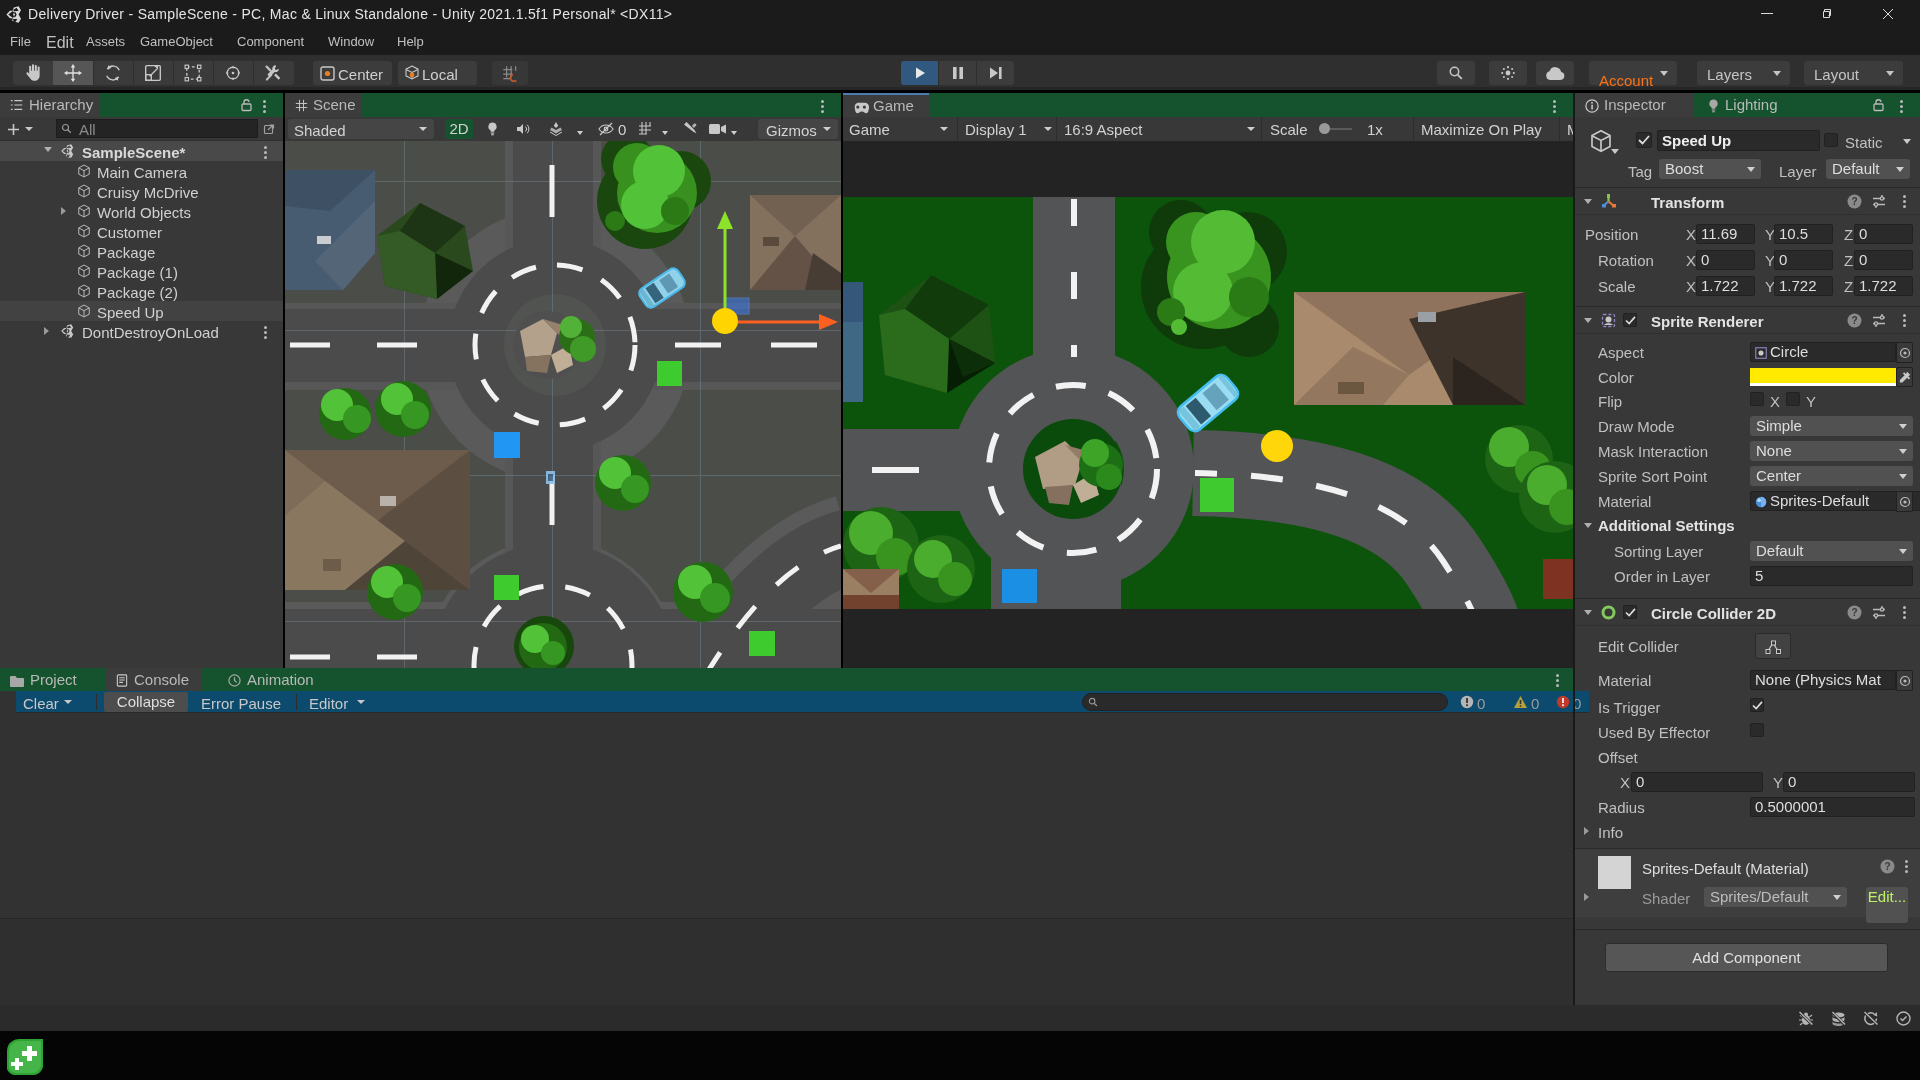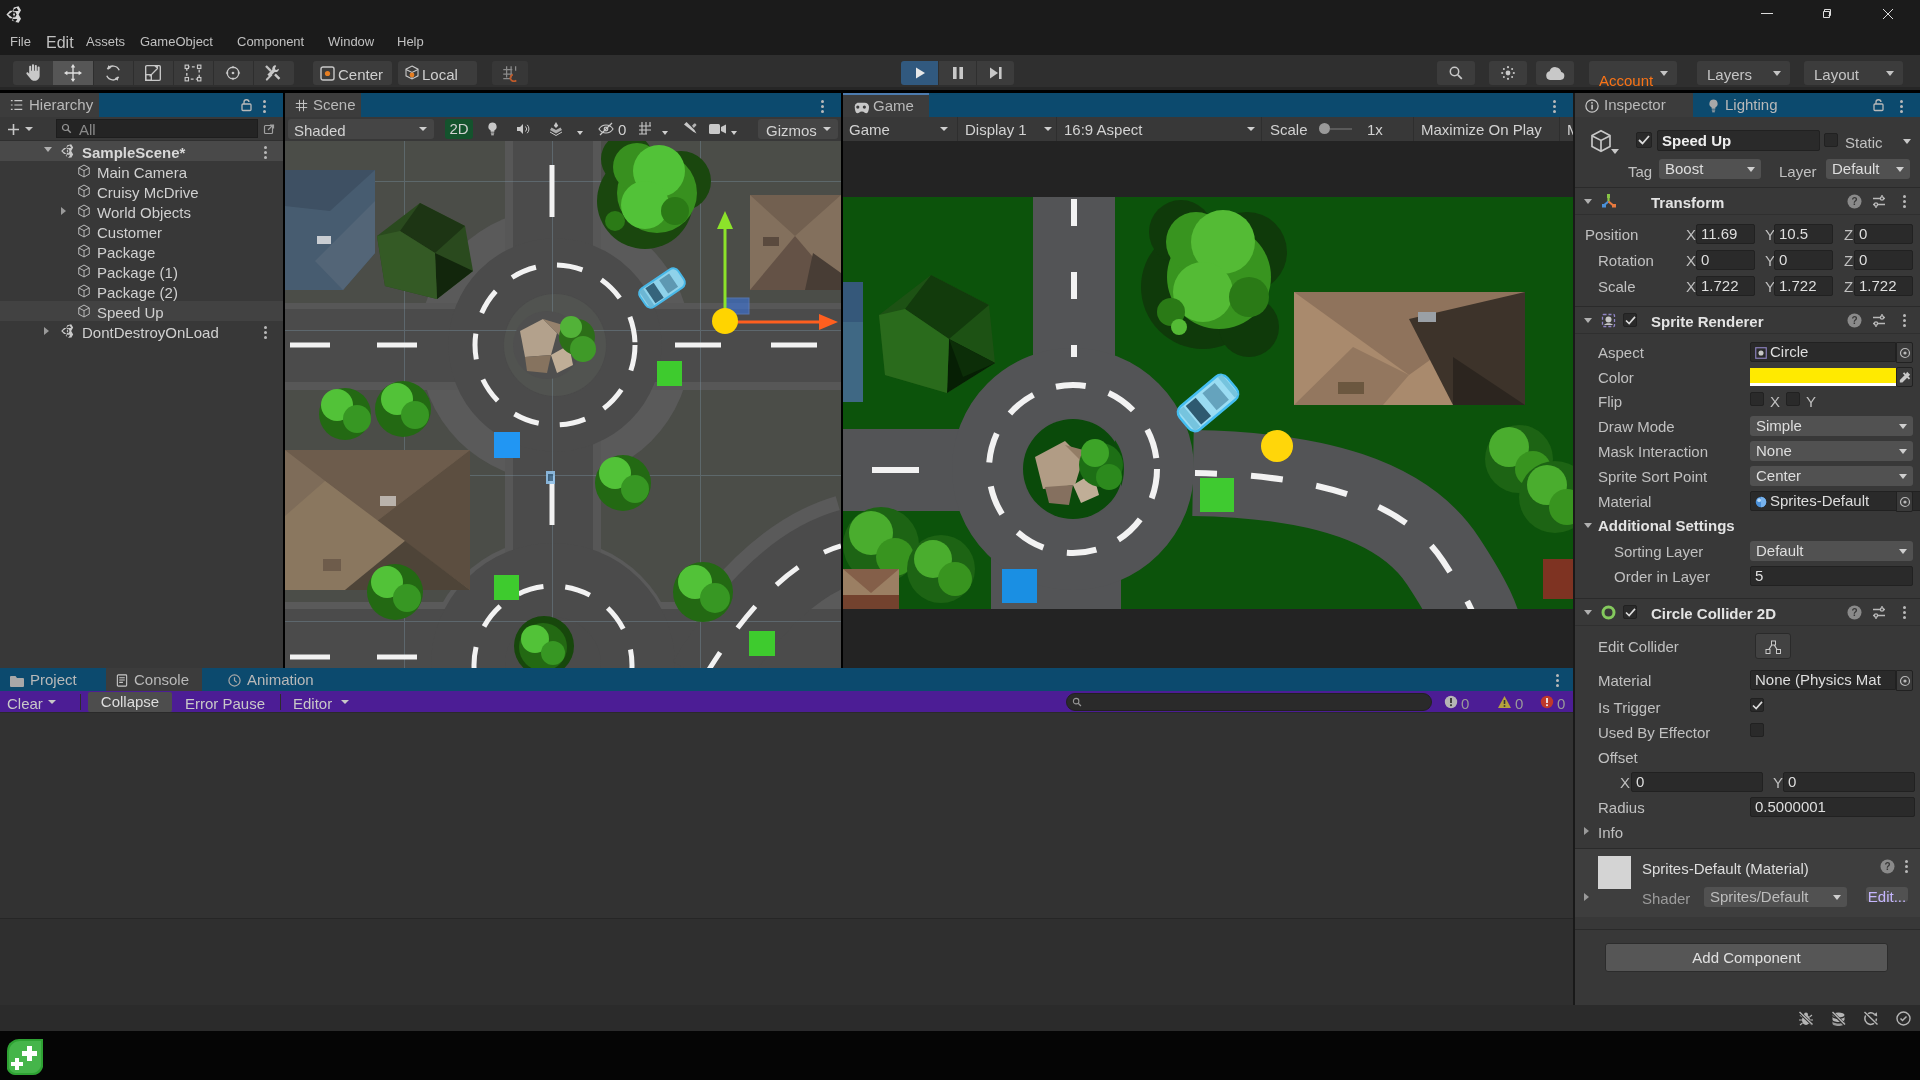--- a/index.html
+++ b/index.html
@@ -1,34 +1,35 @@
 <!DOCTYPE html>
 <html><head><meta charset="utf-8"><style>
 *{box-sizing:border-box;margin:0;padding:0}
 html,body{width:1920px;height:1080px;overflow:hidden;background:#000}
 body{font-family:"Liberation Sans",sans-serif;font-size:15px;color:#c7c7c7;position:relative}
 .abs{position:absolute}
-.tabstrip{background:#0c4a6e}
+.tabstrip{background:#14532d}
 .tab{position:absolute;top:0;height:24px;line-height:24px;padding:0 10px;color:#b9b9b9;white-space:nowrap;overflow:hidden}
 .tab.active{background:#3c3c3c}
 .btn{background:#3c3c3c;border-radius:3px}
 .ddl{background:#515151;border-radius:3px;color:#dedede;position:absolute;height:20px;line-height:20px;padding:0 6px}
 .ddl:after{content:"";position:absolute;right:6px;top:8px;border-left:4px solid transparent;border-right:4px solid transparent;border-top:5px solid #cfcfcf}
 .fld{background:#2a2a2a;border:1px solid #212121;border-radius:2px;color:#dedede;position:absolute;height:20px;line-height:18px;padding:0 4px}
 .cb{position:absolute;width:14px;height:14px;background:#2a2a2a;border:1px solid #212121;border-radius:2px}
 .lbl{position:absolute;color:#c0c0c0}
 .kebab{position:absolute;width:3px;color:#b9b9b9}
 .kebab i,.kebab:before,.kebab:after{content:"";display:block;width:3px;height:3px;border-radius:50%;background:#b9b9b9;margin:2px 0}
 </style></head>
 <body>
 
 <div class="abs" id="titlebar" style="left:0;top:0;width:1920px;height:28px;background:#1b1b1b">
   <svg class="abs" style="left:5px;top:6px" width="17" height="17" viewBox="0 0 32 32">
       <path fill="#d8d8d8" d="M25.6 16l4.5-7.8-4.5-7.8-9 2.4L14.3 9h-5L2.7 16l6.6 7h5l2.3 6.2 9 2.4 4.5-7.8L25.6 16zM15.1 7.4l6.9-4 3.5 6h-8zM22 16l-3.4 5.9L15.1 16l3.5-5.9zm-7-6.6l4 6.6-4 6.6L6.2 16zm.1 15.2h8l-3.5 6-6.9-4z"></path>
     </svg>
+  <span class="abs" style="left:28px;top:6px;font-size:14px;letter-spacing:0.3px;color:#e4e4e4">Delivery Driver - SampleScene - PC, Mac &amp; Linux Standalone - Unity 2021.1.5f1 Personal* &lt;DX11&gt;</span>
   <span class="abs" style="left:1761px;top:13px;width:12px;height:1px;background:#dcdcdc"></span>
   <svg class="abs" style="left:1821px;top:8px" width="12" height="12" viewBox="0 0 12 12">
       <path fill="none" stroke="#dcdcdc" d="M2.5 3.5h6v6h-6zM3.5 3.5v-2h6v6h-2"></path>
     </svg>
   <svg class="abs" style="left:1882px;top:8px" width="12" height="12" viewBox="0 0 12 12">
       <path stroke="#dcdcdc" d="M1 1l10 10M11 1L1 11"></path>
     </svg>
   <svg class="abs" style="left:1248px;top:32px" width="14" height="20" viewBox="0 0 14 20">
       <path fill="#f5f5f5" stroke="#333" d="M1 1l10.5 10.5-4.6.4 2.6 5.4-2.6 1.2-2.5-5.6L1 16.3z"></path>
     </svg>
@@ -899,21 +900,21 @@
     <svg class="abs" style="left:305px;top:10px" width="15" height="15" viewBox="0 0 15 15">
         <circle cx="7.5" cy="7.5" r="7" fill="#8a8a8a"></circle>
         <text x="7.5" y="11" font-size="10" text-anchor="middle" fill="#383838" font-family="Liberation Sans" font-weight="bold">?</text>
       </svg>
     <div class="kebab" style="left:330px;top:9px">
         <i></i>
       </div>
     <span class="abs" style="left:9px;top:44px;border-top:4.5px solid transparent;border-bottom:4.5px solid transparent;border-left:5.5px solid #9a9a9a"></span>
     <span class="abs" style="left:67px;top:41px;color:#9c9c9c">Shader</span>
     <div class="ddl" style="left:129px;top:38px;width:143px;color:#bdbdbd">Sprites/Default</div>
-    <div class="abs btn" style="left:291px;top:38px;width:42px;height:15px;background:#515151;color:#c4b5fd;text-align:center;line-height:19px">Edit...</div>
+    <div class="abs btn" style="left:291px;top:38px;width:42px;height:36px;background:#515151;color:#bef264;text-align:center;line-height:19px">Edit...</div>
   </div>
   <div class="abs" style="left:0;top:836px;width:345px;height:1px;background:#2a2a2a"></div>
   <div class="abs" style="left:30px;top:850px;width:283px;height:29px;background:#565656;border:1px solid #2c2c2c;border-radius:3px;text-align:center;line-height:27px;color:#e0e0e0;font-size:15px">Add Component</div>
 </div>
 
 <div class="abs" id="console" style="left:0;top:668px;width:1573px;height:337px;background:#323232">
   <div class="abs tabstrip" style="left:0;top:0;width:1573px;height:23px">
     <div class="tab" style="left:0;width:100px;height:23px;line-height:23px">
       <svg style="vertical-align:-2px;margin-right:6px" width="14" height="12" viewBox="0 0 14 12">
           <path fill="#a8a8a8" d="M1 1h4.5l1.5 2H13a1 1 0 0 1 1 1v7a1 1 0 0 1-1 1H1a1 1 0 0 1-1-1V2a1 1 0 0 1 1-1z"></path>
@@ -927,21 +928,21 @@
         </svg>Console</div>
     <div class="tab" style="left:218px;width:110px;height:23px;line-height:23px">
       <svg style="vertical-align:-2px;margin-right:6px" width="13" height="13" viewBox="0 0 14 14">
           <circle cx="7" cy="7" r="6" fill="none" stroke="#a8a8a8" stroke-width="1.3"></circle>
           <path d="M7 3.5V7l2.5 2" fill="none" stroke="#a8a8a8" stroke-width="1.3"></path>
         </svg>Animation</div>
     <div class="kebab" style="left:1556px;top:4px">
         <i></i>
       </div>
   </div>
-  <div class="abs" style="left:0;top:23px;width:1573px;height:22px;background:#4c1d95;border-bottom:1px solid #2a2a2a">
+  <div class="abs" style="left:16px;top:23px;width:1573px;height:22px;background:#0c4a6e;border-bottom:1px solid #2a2a2a">
     <span class="abs" style="left:7px;top:4px;color:#c8c8c8">Clear</span>
     <span class="abs" style="left:48px;top:9px;border-left:4px solid transparent;border-right:4px solid transparent;border-top:4.5px solid #c8c8c8"></span>
     <span class="abs" style="left:80px;top:3px;width:1px;height:16px;background:#2c2c2c"></span>
     <div class="abs" style="left:88px;top:1px;width:84px;height:20px;background:#4d4d4d;border-radius:2px;text-align:center;line-height:20px;color:#dedede">Collapse</div>
     <span class="abs" style="left:185px;top:4px;color:#c8c8c8">Error Pause</span>
     <span class="abs" style="left:280px;top:3px;width:1px;height:16px;background:#2c2c2c"></span>
     <span class="abs" style="left:293px;top:4px;color:#c8c8c8">Editor</span>
     <span class="abs" style="left:341px;top:9px;border-left:4px solid transparent;border-right:4px solid transparent;border-top:4.5px solid #c8c8c8"></span>
     <div class="abs" style="left:1066px;top:2px;width:366px;height:18px;background:#2a2a2a;border:1px solid #212121;border-radius:9px">
       <svg class="abs" style="left:5px;top:3px" width="11" height="11" viewBox="0 0 16 16">

